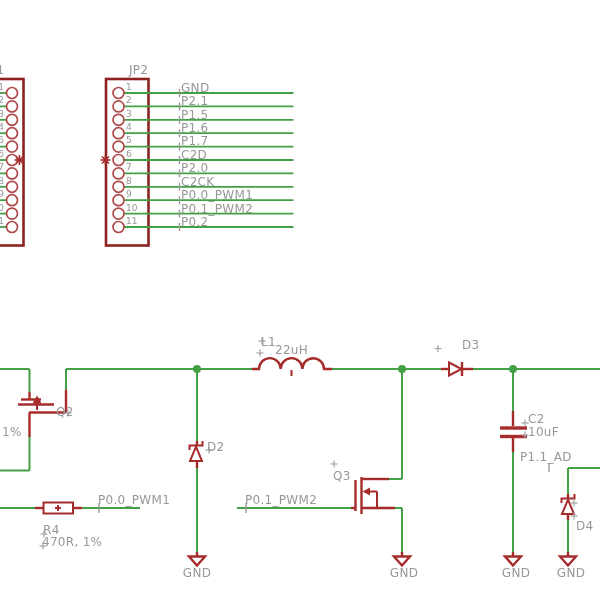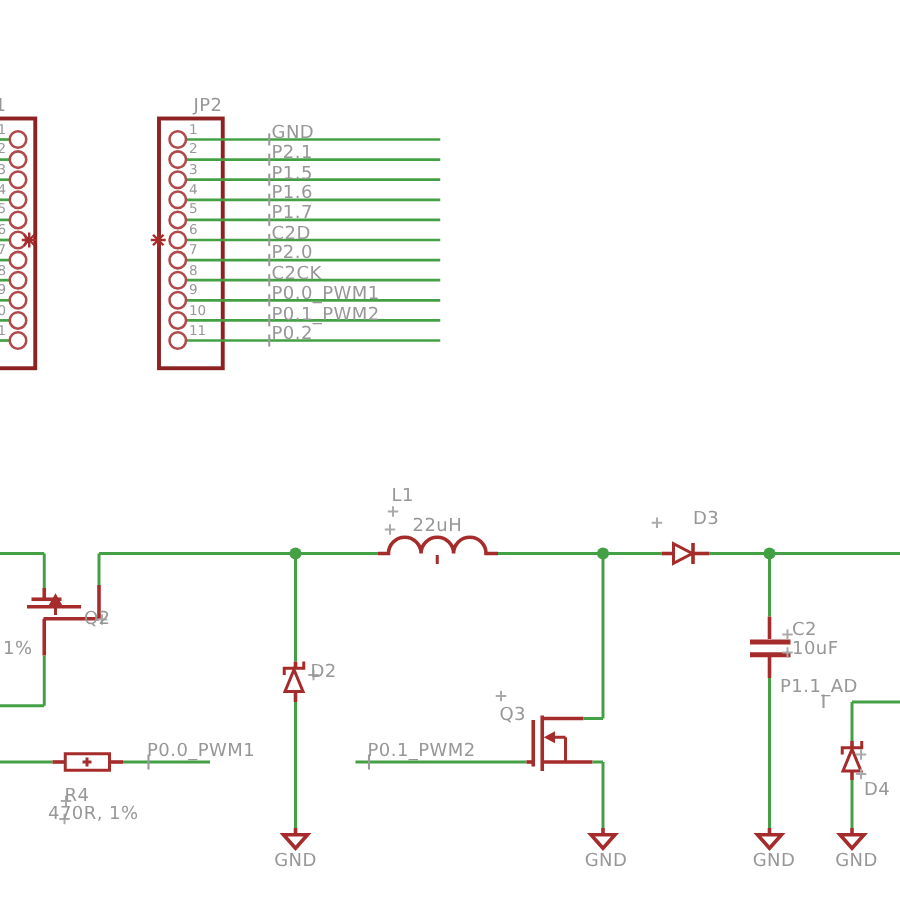--- a/index.html
+++ b/index.html
@@ -304,30 +304,30 @@
   <div class="t" style="left:181px;top:109px">P1.5</div>
   <div class="t" style="left:181px;top:122px">P1.6</div>
   <div class="t" style="left:181px;top:135px">P1.7</div>
   <div class="t" style="left:181px;top:149px">C2D</div>
   <div class="t" style="left:181px;top:162px">P2.0</div>
   <div class="t" style="left:181px;top:176px">C2CK</div>
   <div class="t" style="left:181px;top:189px">P0.0_PWM1</div>
   <div class="t" style="left:181px;top:203px">P0.1_PWM2</div>
   <div class="t" style="left:181px;top:216px">P0.2</div>
 
-  <div class="t" style="left:261px;top:324px">L1</div>
+  <div class="t" style="left:261px;top:336px">L1</div>
   <div class="t" style="left:275px;top:344px">22uH</div>
   <div class="t" style="left:462px;top:339px">D3</div>
   <div class="t" style="left:56px;top:406px">Q2</div>
   <div class="t" style="left:207px;top:441px">D2</div>
   <div class="t" style="left:333px;top:470px">Q3</div>
   <div class="t" style="left:528px;top:413px">C2</div>
   <div class="t" style="left:528px;top:426px">10uF</div>
   <div class="t" style="left:43px;top:524px">R4</div>
-  <div class="t" style="left:32px;top:536px">470R, 1%</div>
+  <div class="t" style="left:42px;top:536px">470R, 1%</div>
   <div class="t" style="left:576px;top:520px">D4</div>
   <div class="t" style="left:604px;top:507px">3.3</div>
 
   <div class="t" style="left:98px;top:494px">P0.0_PWM1</div>
   <div class="t" style="left:245px;top:494px">P0.1_PWM2</div>
   <div class="t" style="left:520px;top:451px">P1.1_AD</div>
   <div class="t" style="left:2px;top:426px">1%</div>
 
   <div class="t gnd" style="left:197px;top:567px">GND</div>
   <div class="t gnd" style="left:404px;top:567px">GND</div>

